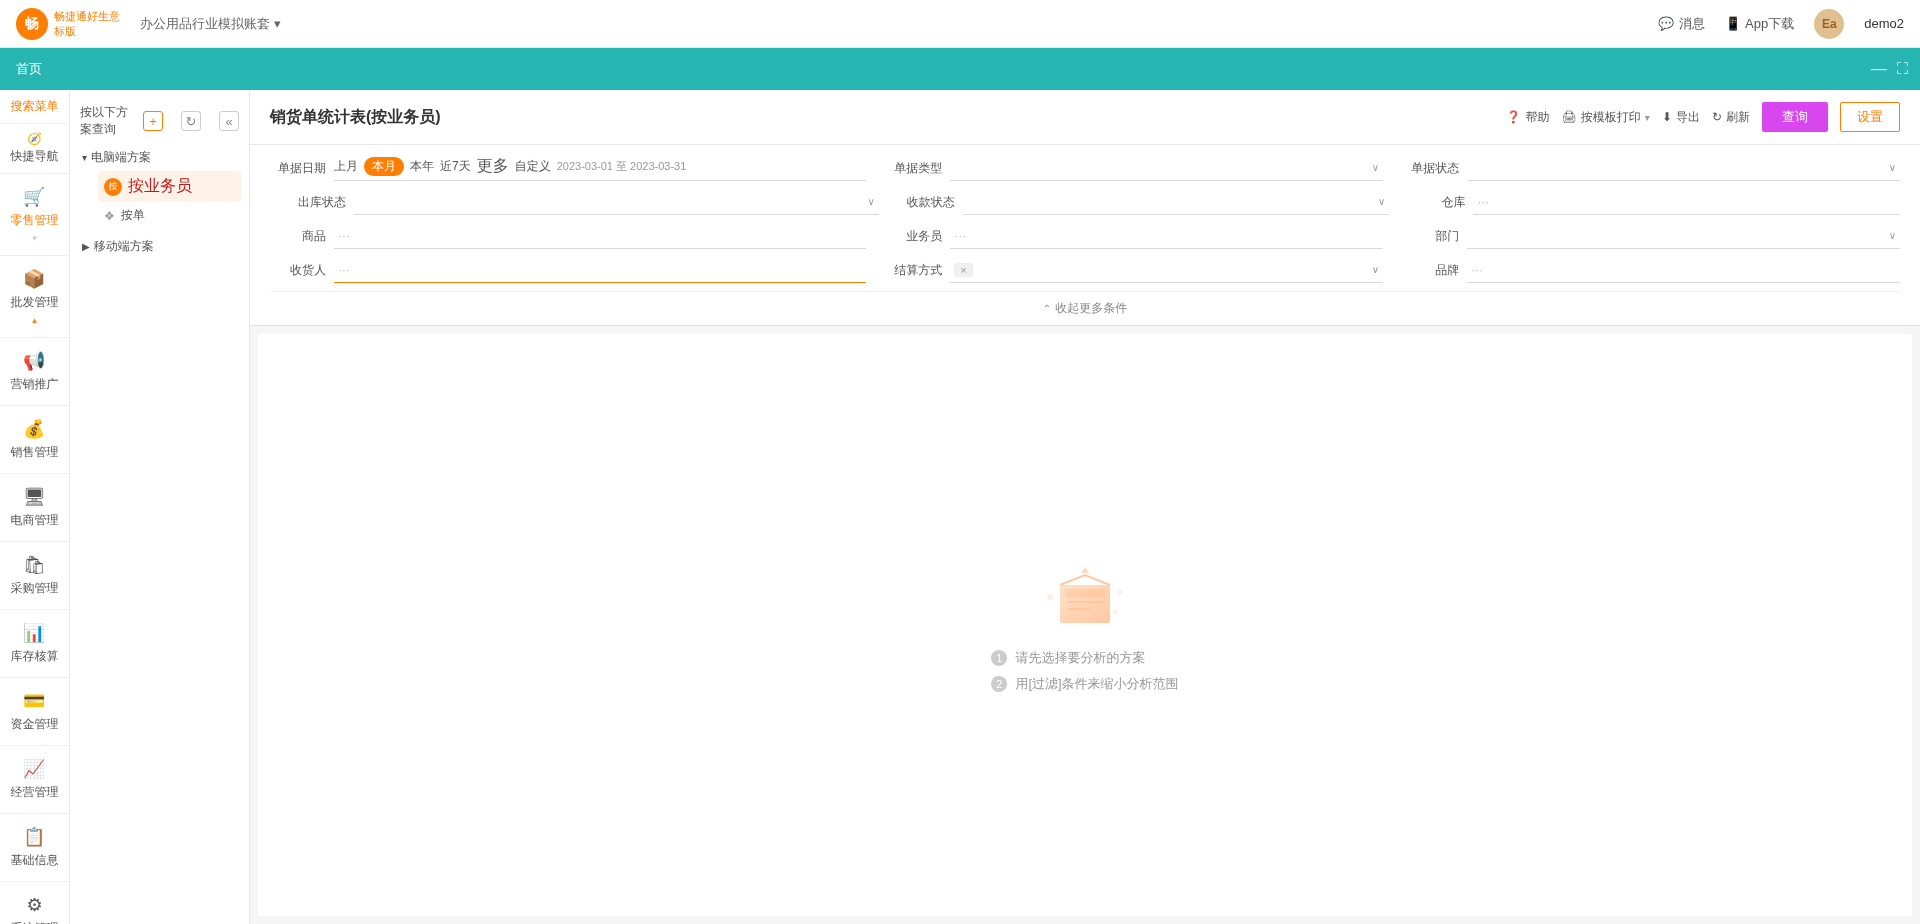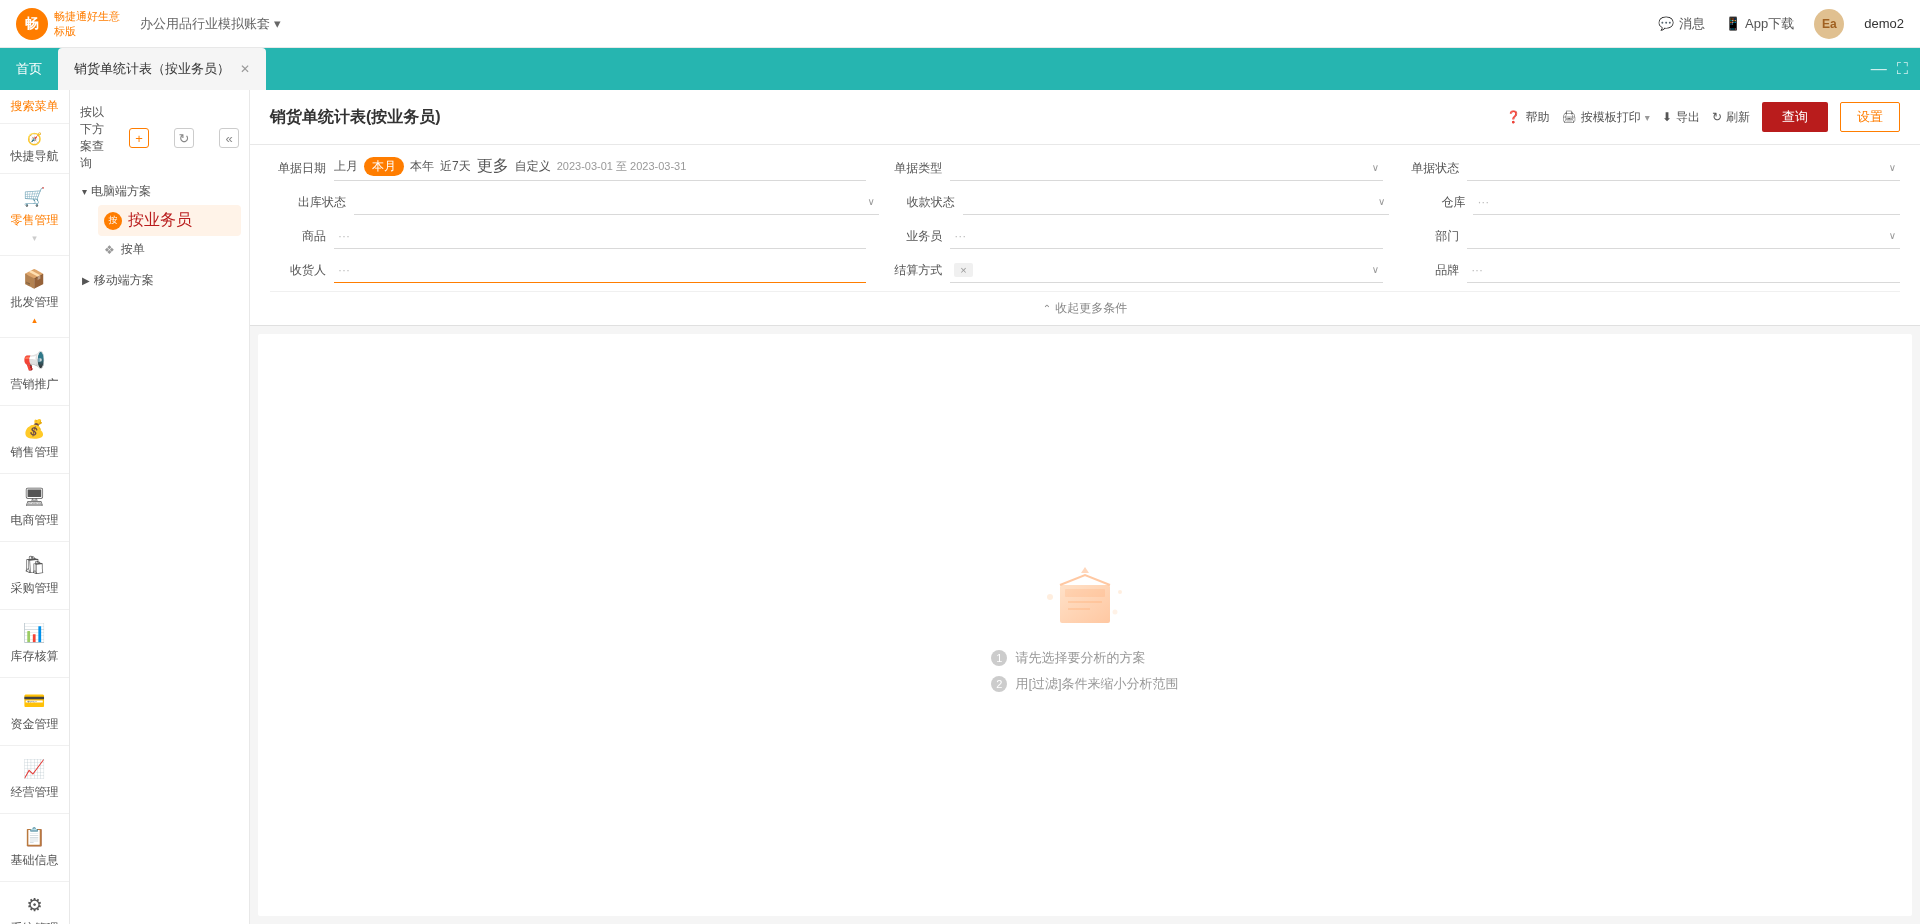--- a/index.html
+++ b/index.html
@@ -104,21 +104,21 @@
       flex-shrink: 0;
       padding: 8px 0;
       overflow-y: auto;
     }
     .panel-header {
       display: flex;
       align-items: center;
       padding: 6px 10px;
       font-size: 12px;
       color: #555;
-      gap: 21px;
+      gap: 14px;
     }
     .panel-action-btn {
       width: 20px; height: 20px;
       border: 1px solid #ccc;
       border-radius: 3px;
       display: flex; align-items: center; justify-content: center;
       cursor: pointer;
       color: #888;
       font-size: 13px;
     }
@@ -167,21 +167,21 @@
       flex-shrink: 0;
     }
     .page-title { font-size: 16px; font-weight: 600; color: #333; }
     .page-actions { display: flex; align-items: center; gap: 12px; }
     .page-action-btn { display: flex; align-items: center; gap: 4px; cursor: pointer; font-size: 12px; color: #555; }
     .filter-tag { background: #f0f0f0; border-radius: 2px; padding: 1px 6px; font-size: 11px; color: #555; display: flex; align-items: center; gap: 4px; }
     .filter-tag-close { cursor: pointer; color: #999; }
 
     
     .query-btn {
-      background: #b91c1c;
+      background: #d946ef;
       color: white;
       border: none;
       padding: 6px 20px;
       border-radius: 2px;
       cursor: pointer;
       font-size: 13px;
       font-weight: 500;
     }
     .settings-btn {
       background: #fff;
@@ -317,24 +317,20 @@
     <div class="avatar">
       <span>Ea</span>
     </div>
     <span>demo2</span>
   </div>
 </div>
 
 <div class="tab-bar">
   <div class="tab-item home">
     <span>首页</span>
-  </div>
-  <div class="tab-item active">
-    <span>销货单统计表（按业务员）</span>
-    <span class="tab-close">✕</span>
   </div>
   <div class="tab-bar-end">
     <span class="tab-btn">—</span>
     <span class="tab-btn">⛶</span>
   </div>
 </div>
 
 <div class="main-layout">
 
   <div class="sidebar">

